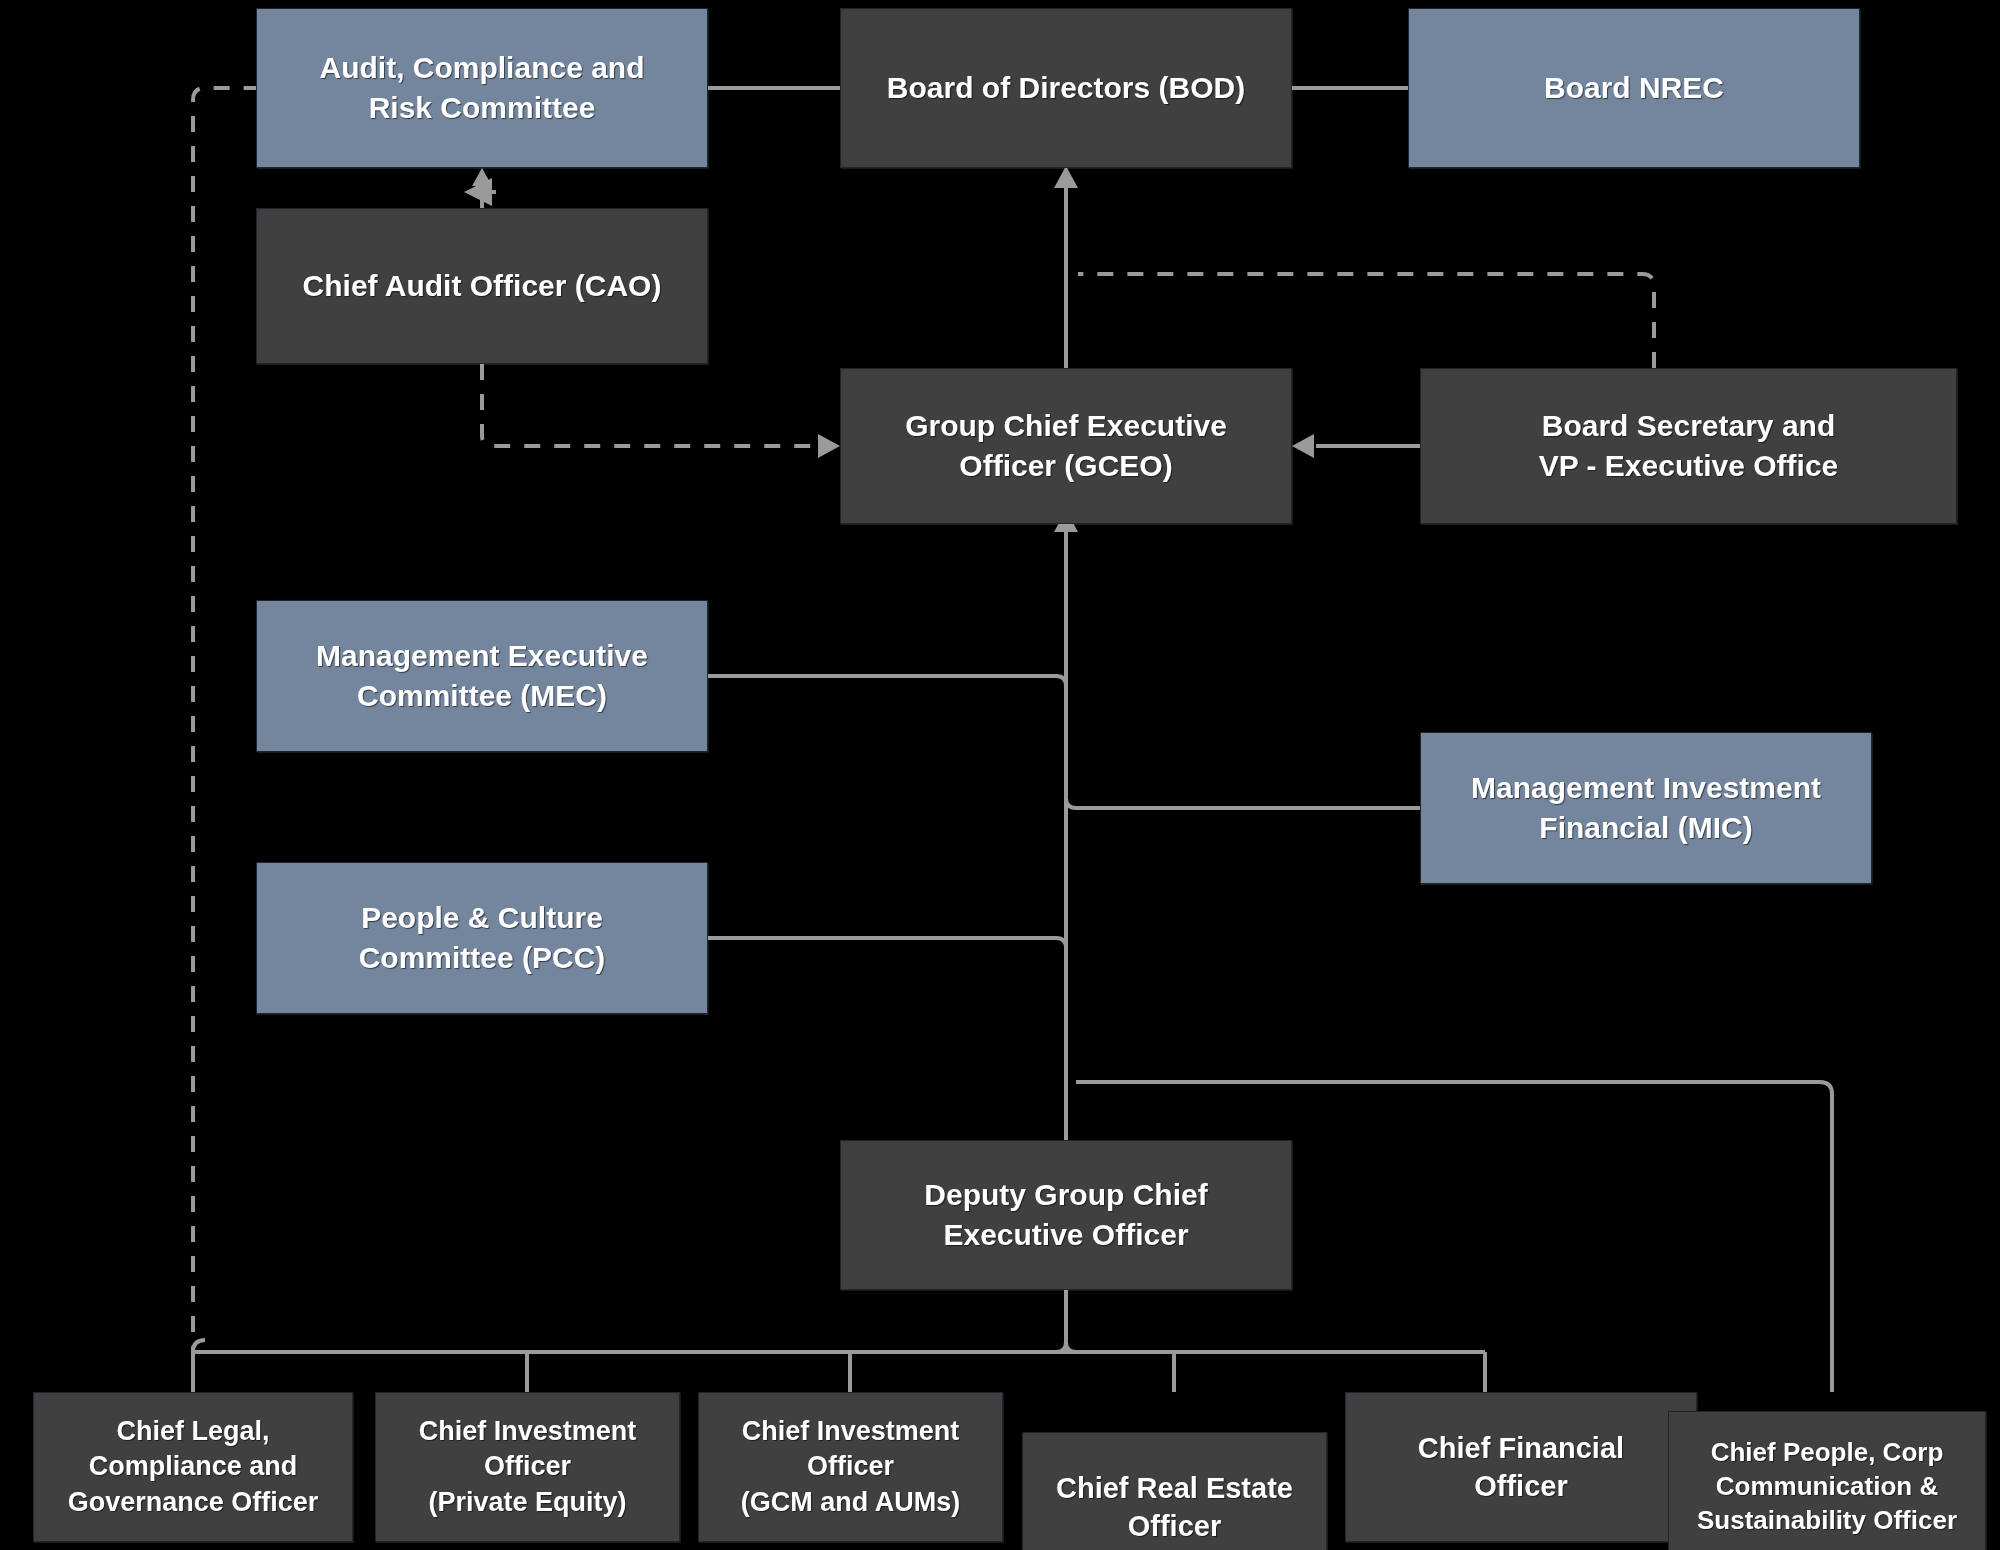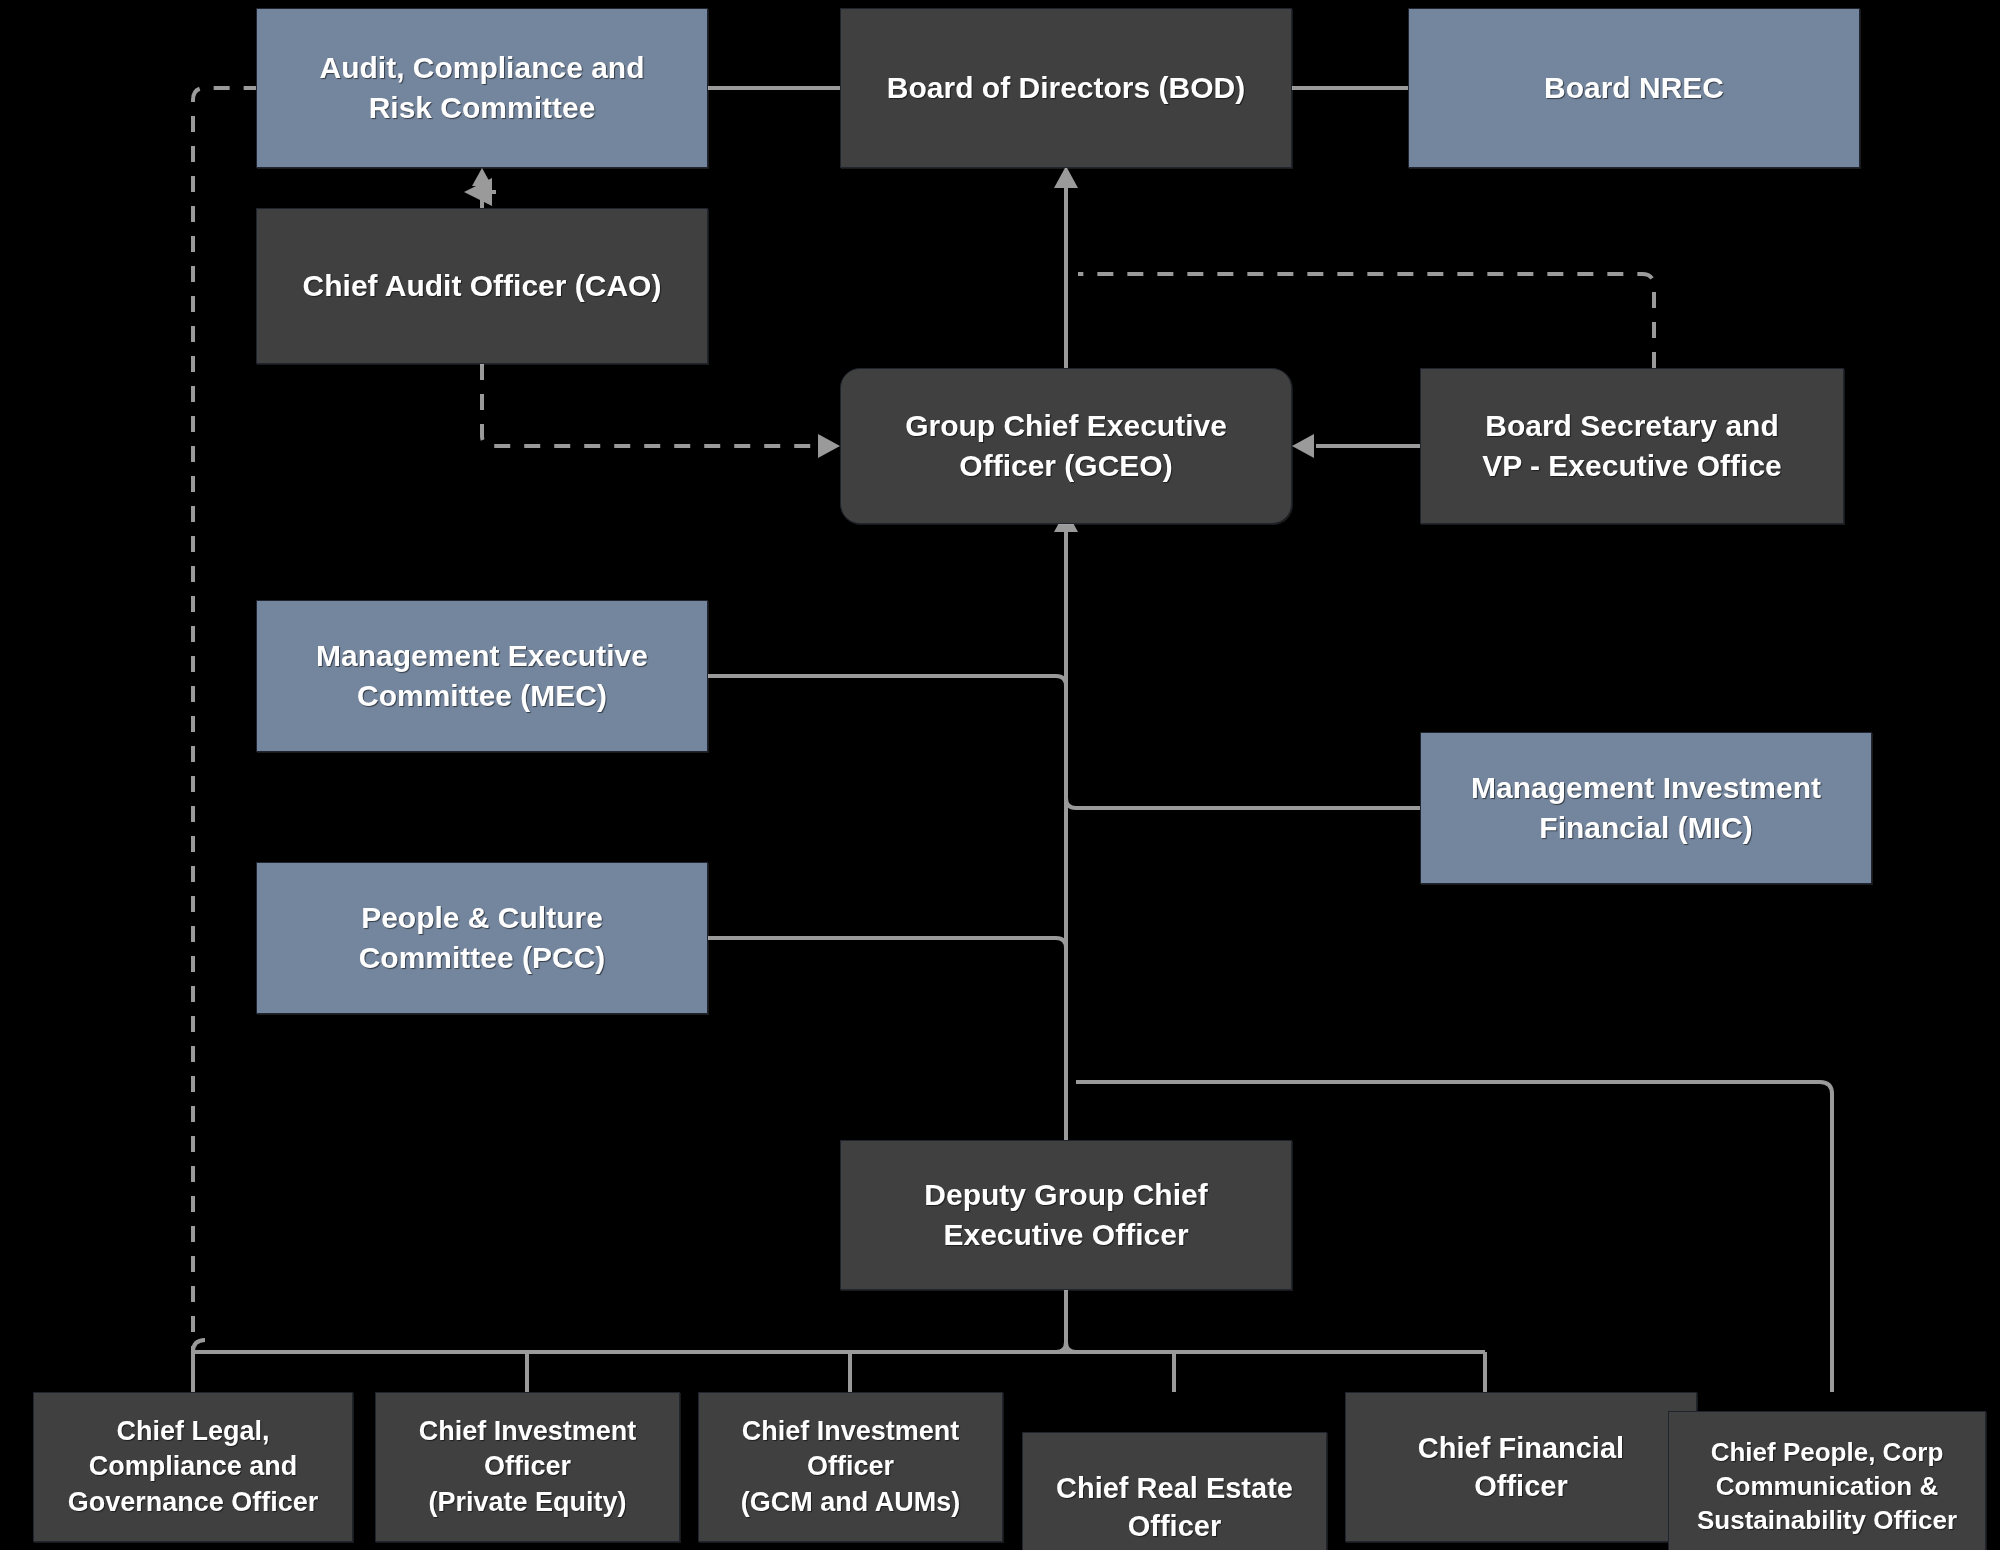--- a/index.html
+++ b/index.html
@@ -128,28 +128,28 @@
   </div>
 
   <div class="node light fs-30" style="left:1408px; top:8px; width:452px; height:160px;">
     <span>Board NREC</span>
   </div>
 
   <div class="node dark fs-30" style="left:256px; top:208px; width:452px; height:156px;">
     <span>Chief Audit Officer (CAO)</span>
   </div>
 
-  <div class="node dark fs-30" style="left:840px; top:368px; width:452px; height:156px;border-radius:20px;">
+  <div class="node dark fs-30" style="left:840px; top:368px; width:452px; height:156px;">
     <span>
       <span>Group Chief Executive</span>
       <span>Officer (GCEO)</span>
     </span>
   </div>
 
-  <div class="node dark fs-30" style="left:1420px; top:368px; width:424px; height:156px;">
+  <div class="node dark fs-30" style="left:1420px; top:368px; width:537px; height:156px;">
     <span>
       <span>Board Secretary and</span>
       <span>VP - Executive Office</span>
     </span>
   </div>
 
   <div class="node light fs-30" style="left:256px; top:600px; width:452px; height:152px;">
     <span>
       <span>Management Executive</span>
       <span>Committee (MEC)</span>

